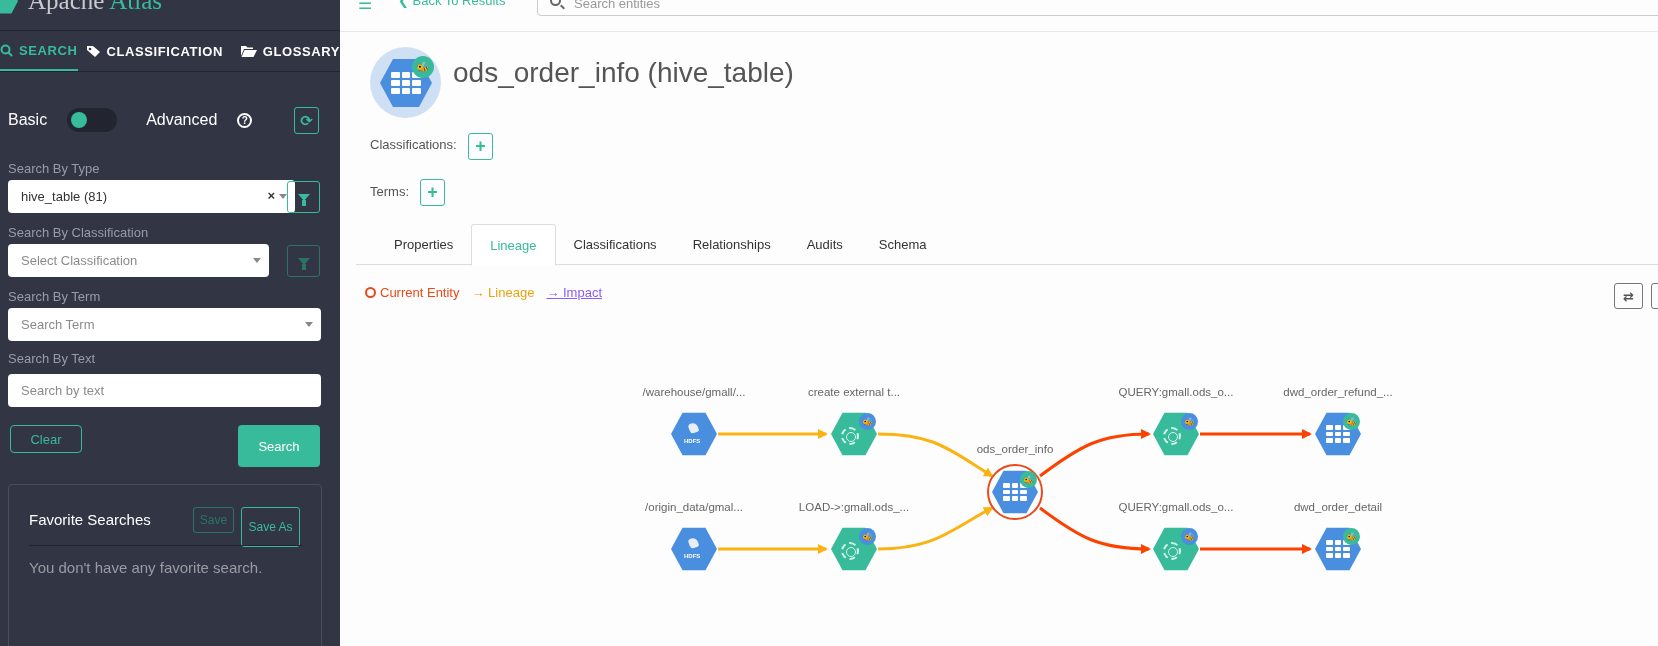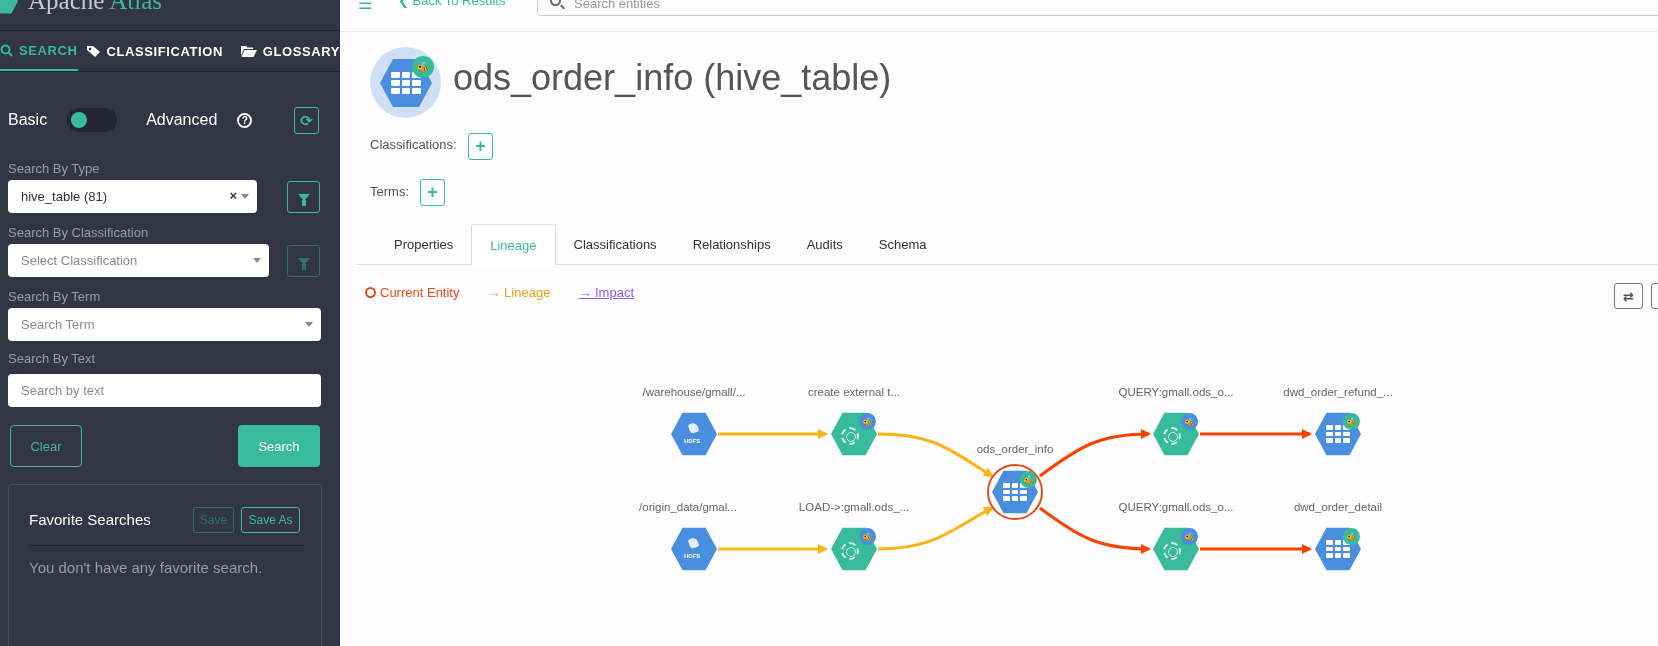--- a/index.html
+++ b/index.html
@@ -29,54 +29,54 @@
   .select-box .ph { color: #8b8b8b; }
   .caret { position: absolute; right: 8px; top: 14px; width: 0; height: 0; border-left: 4px solid transparent; border-right: 4px solid transparent; border-top: 5px solid #888; }
   .clear-x { position: absolute; right: 20px; top: 8px; font-size: 13px; color: #333; font-weight: bold; }
   .filter-btn { position: absolute; left: 287px; width: 33px; height: 32px; border: 1.5px solid #37bb9b; border-radius: 3px; display: flex; align-items: center; justify-content: center; }
   .filter-btn.dim { border-color: #2a7464; }
   .funnel { width: 0; height: 0; border-left: 6px solid transparent; border-right: 6px solid transparent; border-top: 7px solid #37bb9b; position: relative; }
   .funnel::after { content: ""; position: absolute; left: -2px; top: -1px; width: 4px; height: 6px; background: #37bb9b; }
   .filter-btn.dim .funnel { border-top-color: #2a7464; }
   .filter-btn.dim .funnel::after { background: #2a7464; }
 
-  .btn-clear { position: absolute; left: 10px; top: 425px; width: 72px; height: 42px; border: 1.5px solid #37bb9b; border-radius: 4px; color: #37bb9b; font-size: 13px; display: flex; align-items: center; justify-content: center; }
+  .btn-clear { position: absolute; left: 10px; top: 425px; width: 72px; height: 28px; border: 1.5px solid #37bb9b; border-radius: 4px; color: #37bb9b; font-size: 13px; display: flex; align-items: center; justify-content: center; }
   .btn-search { position: absolute; left: 238px; top: 425px; width: 82px; height: 42px; background: #37bb9b; border-radius: 4px; color: #fff; font-size: 13px; display: flex; align-items: center; justify-content: center; }
 
   .fav-panel { position: absolute; left: 8px; top: 484px; width: 314px; height: 180px; border: 1px solid #4a4d5a; border-radius: 4px; }
   .fav-title { position: absolute; left: 20px; top: 26px; font-size: 15px; color: #fff; }
   .fav-save { position: absolute; left: 184px; top: 22px; width: 41px; height: 26px; border: 1px solid #2a7464; border-radius: 3px; font-size: 12px; color: #2a7464; display: flex; align-items: center; justify-content: center; }
-  .fav-saveas { position: absolute; left: 232px; top: 22px; width: 59px; height: 26px; border: 1px solid #37bb9b; border-radius: 3px; font-size: 12px; color: #37bb9b; display: flex; align-items: center; justify-content: center; }
+  .fav-saveas { position: absolute; left: 232px; top: 22px; width: 59px; height: 40px; border: 1px solid #37bb9b; border-radius: 3px; font-size: 12px; color: #37bb9b; display: flex; align-items: center; justify-content: center; }
   .fav-divider { position: absolute; left: 20px; top: 60px; width: 274px; height: 1px; background: #22242f; }
   .fav-empty { position: absolute; left: 20px; top: 74px; font-size: 15px; color: #9a9ba3; }
 
   
   .topbar { position: absolute; left: 340px; top: 0; width: 1318px; height: 32px; border-bottom: 1px solid #e6e8ee; }
   .hamburger { position: absolute; left: 18px; top: -6px; font-size: 16px; color: #37bb9b; }
   .back-link { position: absolute; left: 58px; top: -7px; font-size: 13px; color: #37bb9b; }
   .search-box { position: absolute; left: 197px; top: -10px; width: 1130px; height: 26px; border: 1px solid #ccc; border-radius: 4px; display: flex; align-items: center; padding-left: 36px; font-size: 13px; color: #999; }
   .search-glyph { position: absolute; left: 12px; top: 4px; width: 11px; height: 11px; border: 2px solid #666; border-radius: 50%; }
   .search-glyph::after { content: ""; position: absolute; left: 8px; top: 9px; width: 5px; height: 2px; background: #666; transform: rotate(45deg); }
 
   .entity-icon-wrap { position: absolute; left: 370px; top: 47px; width: 71px; height: 71px; border-radius: 50%; background: #cfe0f5; }
   .entity-hex { position: absolute; left: 10px; top: 10px; width: 52px; height: 52px; background: #4a8ee0; clip-path: polygon(25% 4%,75% 4%,100% 50%,75% 96%,25% 96%,0 50%); }
   .grid-glyph { position: absolute; display: grid; grid-template-columns: repeat(3, 1fr); gap: 2px; background: #4a8ee0; }
   .grid-glyph span { background: #fff; border-radius: 1px; }
   .badge { position: absolute; border-radius: 50%; background: #37bb9b; display: flex; align-items: center; justify-content: center; color: #fff; }
   .badge.blue { background: #4a8ee0; }
-  .page-title { position: absolute; left: 453px; top: 57px; font-size: 36px; color: #555; font-family: "Liberation Sans", sans-serif; }
+  .page-title { position: absolute; left: 453px; top: 57px; font-size: 28px; color: #555; font-family: "Liberation Sans", sans-serif; }
 
   .meta-label { position: absolute; left: 370px; font-size: 13px; color: #555; }
   .plus-btn { position: absolute; width: 25px; height: 27px; border: 1.5px solid #37bb9b; border-radius: 3px; color: #37bb9b; font-size: 18px; font-weight: bold; display: flex; align-items: center; justify-content: center; }
 
   .tabs { position: absolute; left: 356px; top: 224px; width: 1302px; height: 41px; border-bottom: 1px solid #ddd; display: flex; }
   .tab { height: 41px; padding: 0 18px; display: flex; align-items: center; font-size: 13px; color: #333; cursor: pointer; }
   .tab.active { color: #37bb9b; background: #fff; border: 1px solid #ddd; border-bottom: 1px solid #fff; border-radius: 3px 3px 0 0; height: 42px; }
 
-  .legend { position: absolute; left: 365px; top: 285px; display: flex; gap: 28px; font-size: 13px; }
+  .legend { position: absolute; left: 365px; top: 285px; display: flex; gap: 12px; font-size: 13px; }
   .legend .cur { color: #e84a1a; display: flex; align-items: center; gap: 4px; }
   .legend .cur .ring { width: 11px; height: 11px; border: 2px solid #e84a1a; border-radius: 50%; }
   .legend .lin { color: #e9a20f; }
   .legend .imp { color: #8b5cf6; text-decoration: underline; }
 
   .tool-btn { position: absolute; top: 283px; width: 29px; height: 26px; border: 1px solid #777; border-radius: 3px; display: flex; align-items: center; justify-content: center; font-size: 13px; color: #555; font-weight: bold; }
 
   .graph { position: absolute; left: 0; top: 0; width: 1658px; height: 646px; pointer-events: none; }
   .node { position: absolute; pointer-events: auto; cursor: pointer; }
   .node-label { position: absolute; font-size: 11.5px; color: #666; white-space: nowrap; transform: translateX(-50%); }
@@ -131,21 +131,21 @@
           <div class="toggle-knob"></div>
         </div>
       <span style="margin-left:9px;">Advanced</span>
       <span class="help-icon">?</span>
     </div>
     <div class="refresh-btn">
       <span>⟳</span>
     </div>
 
     <div class="field-label" style="top:161px;">Search By Type</div>
-    <div class="select-box" style="top:180px;width:249px;">
+    <div class="select-box" style="top:180px;width:287px;">
       <span>hive_table (81)</span>
       <span class="clear-x">×</span>
       <span class="caret"></span>
     </div>
     <div class="filter-btn" style="top:181px;">
         <span class="funnel"></span>
       </div>
 
     <div class="field-label" style="top:225px;">Search By Classification</div>
     <div class="select-box" style="top:244px;width:261px;">
@@ -257,21 +257,21 @@
 
   <div class="node" style="left:671px;top:411px;">
     <div class="node-label" style="left:23px;top:-25px;">/warehouse/gmall/...</div>
     <div class="hex blue">
       <div class="elephant" style="left:18px;top:12px;"></div>
       <div class="hdfs-txt" style="left:13px;top:27px;">HDFS</div>
     </div>
   </div>
 
   <div class="node" style="left:671px;top:526px;">
-    <div class="node-label" style="left:17px;top:-25px;">/origin_data/gmal...</div>
+    <div class="node-label" style="left:23px;top:-25px;">/origin_data/gmal...</div>
     <div class="hex blue">
       <div class="elephant" style="left:18px;top:12px;"></div>
       <div class="hdfs-txt" style="left:13px;top:27px;">HDFS</div>
     </div>
   </div>
 
   <div class="node" style="left:831px;top:411px;">
     <div class="node-label" style="left:23px;top:-25px;">create external t...</div>
     <div class="hex green">
         <div class="gear" style="left:10px;top:16px;"></div>

